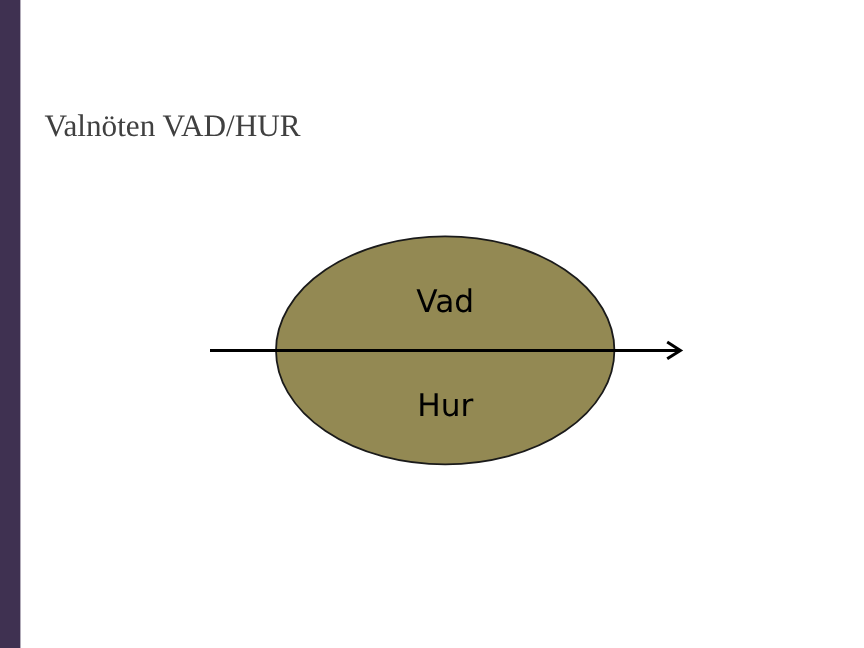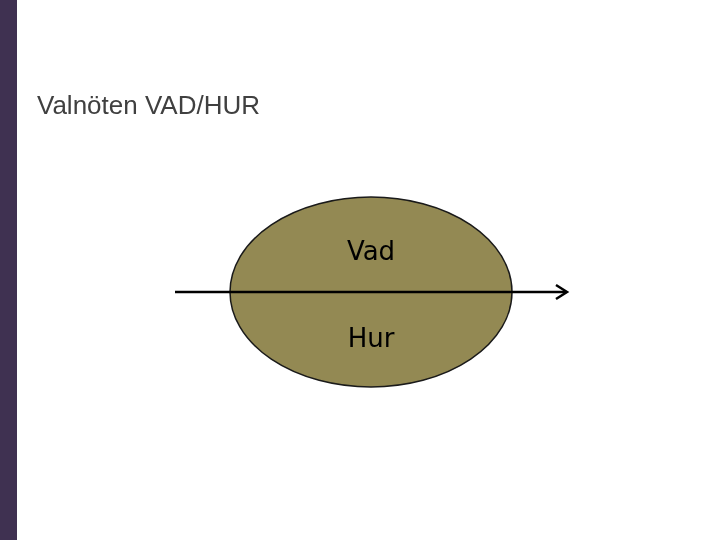--- a/index.html
+++ b/index.html
@@ -1,18 +1,18 @@
 <!DOCTYPE html>
 <html><head>
 <meta charset="utf-8">
 <style>
   html,body{margin:0;padding:0;}
   body{width:720px;height:540px;background:#ffffff;position:relative;overflow:hidden;font-family:"Liberation Sans",sans-serif;}
   .sidebar{position:absolute;left:0;top:0;width:17px;height:540px;background:#3f3151;}
-  .title{position:absolute;left:37px;top:90px;font-size:29px;color:#404040;letter-spacing:0px;font-family:Liberation Sans, sans-serif;font-size:26px;}
+  .title{position:absolute;left:37px;top:90px;font-size:29px;color:#404040;letter-spacing:0px;font-family:Liberation Serif, serif;font-size:26px;}
   svg{position:absolute;left:0;top:0;}
   .lbl{font-family:"DejaVu Sans",sans-serif;font-size:26px;fill:#000;}
 </style>
 </head>
 <body>
 
 <div class="sidebar"></div>
 <div class="title">Valnöten VAD/HUR</div>
 
 <svg width="720" height="540">

